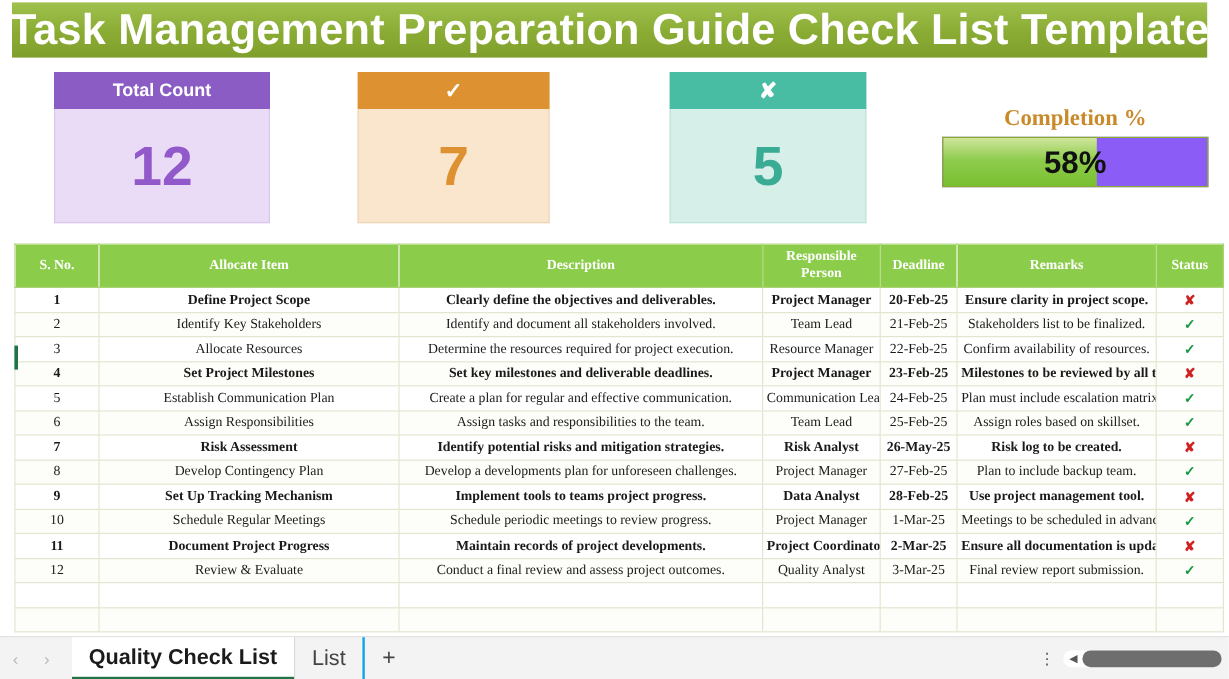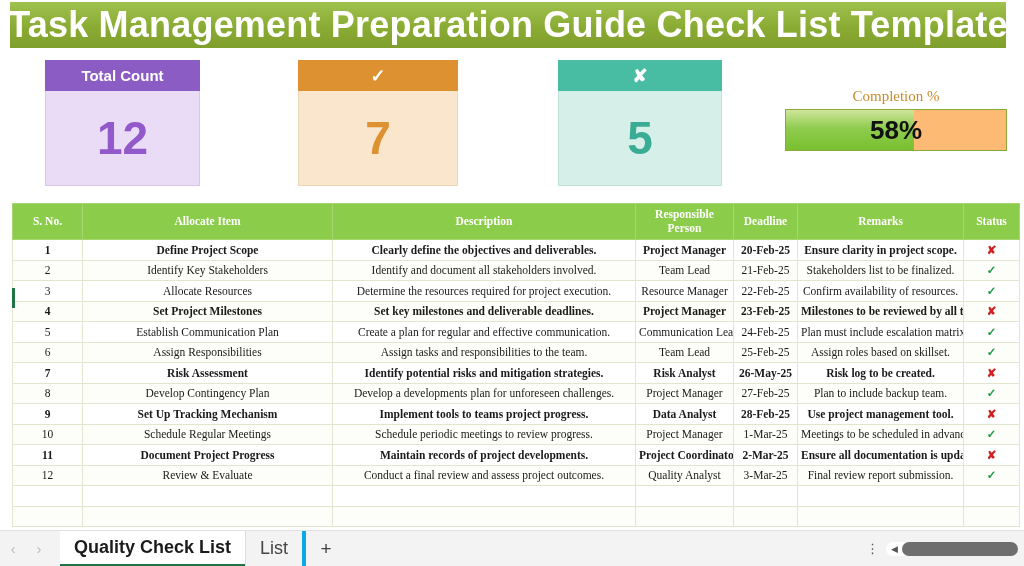--- a/index.html
+++ b/index.html
@@ -29,43 +29,43 @@
     height: 31px; display: flex; align-items: center; justify-content: center;
     font-family: "Liberation Sans", sans-serif; font-size: 15px;
     font-weight: bold; color: #ffffff;
   }
   .kpi .kpi-body {
     display: flex; align-items: center; justify-content: center;
     font-family: "Liberation Sans", sans-serif;
     font-size: 46px; font-weight: bold;
   }
 
-  #kpi-total { left: 45px; top: 60px; width: 155px; height: 126px; }
+  #kpi-total { left: 45px; top: 60px; width: 180px; height: 126px; }
   #kpi-total .kpi-head { background: #8a5cc4; }
   #kpi-total .kpi-body { background: #eadcf7; height: 95px; color: #9159c9;
                          border: 1px solid #d8c6ec; border-top: none; }
 
   #kpi-done { left: 298px; top: 60px; width: 160px; height: 126px; }
   #kpi-done .kpi-head { background: #dd9130; font-size: 18px; }
   #kpi-done .kpi-body { background: #fae6cd; height: 95px; color: #dd9130;
                         border: 1px solid #edd6b7; border-top: none; }
 
   #kpi-pending { left: 558px; top: 60px; width: 164px; height: 126px; }
   #kpi-pending .kpi-head { background: #48bda4; font-size: 18px; }
   #kpi-pending .kpi-body { background: #d6efe9; height: 95px; color: #3aab94;
                            border: 1px solid #bfe3da; border-top: none; }
 
   
   #completion { position: absolute; left: 785px; top: 88px; width: 222px; height: 70px; }
   #completion .comp-label {
     text-align: center; font-family: "Liberation Serif", serif;
-    font-size: 15px; font-weight: normal; color: #c98a2a; margin-bottom: 4px;
+    font-size: 19px; font-weight: bold; color: #c98a2a; margin-bottom: 4px;
   }
   #completion .comp-bar {
-    position: relative; height: 42px; background: #fdba74;
+    position: relative; height: 42px; background: #8b5cf6;
     border: 1px solid #8aab33; overflow: hidden;
   }
   #completion .comp-fill {
     position: absolute; left: 0; top: 0; bottom: 0;
     background: linear-gradient(to bottom, #cfe59b 0%, #8fcc4e 45%, #79c030 100%);
   }
   #completion .comp-value {
     position: relative; z-index: 2; height: 100%;
     display: flex; align-items: center; justify-content: center;
     font-family: "Liberation Sans", sans-serif;
@@ -116,21 +116,21 @@
     font-family: "Liberation Sans", sans-serif; cursor: default;
   }
   .sheet-tab {
     height: 36px; display: flex; align-items: center; padding: 0 14px;
     font-family: "Liberation Sans", sans-serif; font-size: 18px; color: #444;
   }
   .sheet-tab.active {
     background: #ffffff; color: #1b1b1b; font-weight: bold;
     border-bottom: 3px solid #217346; margin-left: 8px;
   }
-  .sheet-tab.inactive { border-left: 1px solid #dcdcdc; border-right: 4px solid #0ea5e9; }
+  .sheet-tab.inactive { border-left: 1px solid #dcdcdc; border-right: 2px solid #0ea5e9; }
   .add-sheet {
     width: 40px; text-align: center; font-size: 19px; color: #444;
     font-family: "Liberation Sans", sans-serif;
   }
   #tabbar-right { margin-left: auto; display: flex; align-items: center; height: 36px; }
   .kebab { width: 26px; text-align: center; color: #555; font-size: 13px; letter-spacing: 1px;
            font-family: "Liberation Sans", sans-serif; }
   .hscroll {
     width: 132px; height: 14px; background: #ffffff; border-radius: 7px;
     margin-right: 6px; display: flex; align-items: center; position: relative;

